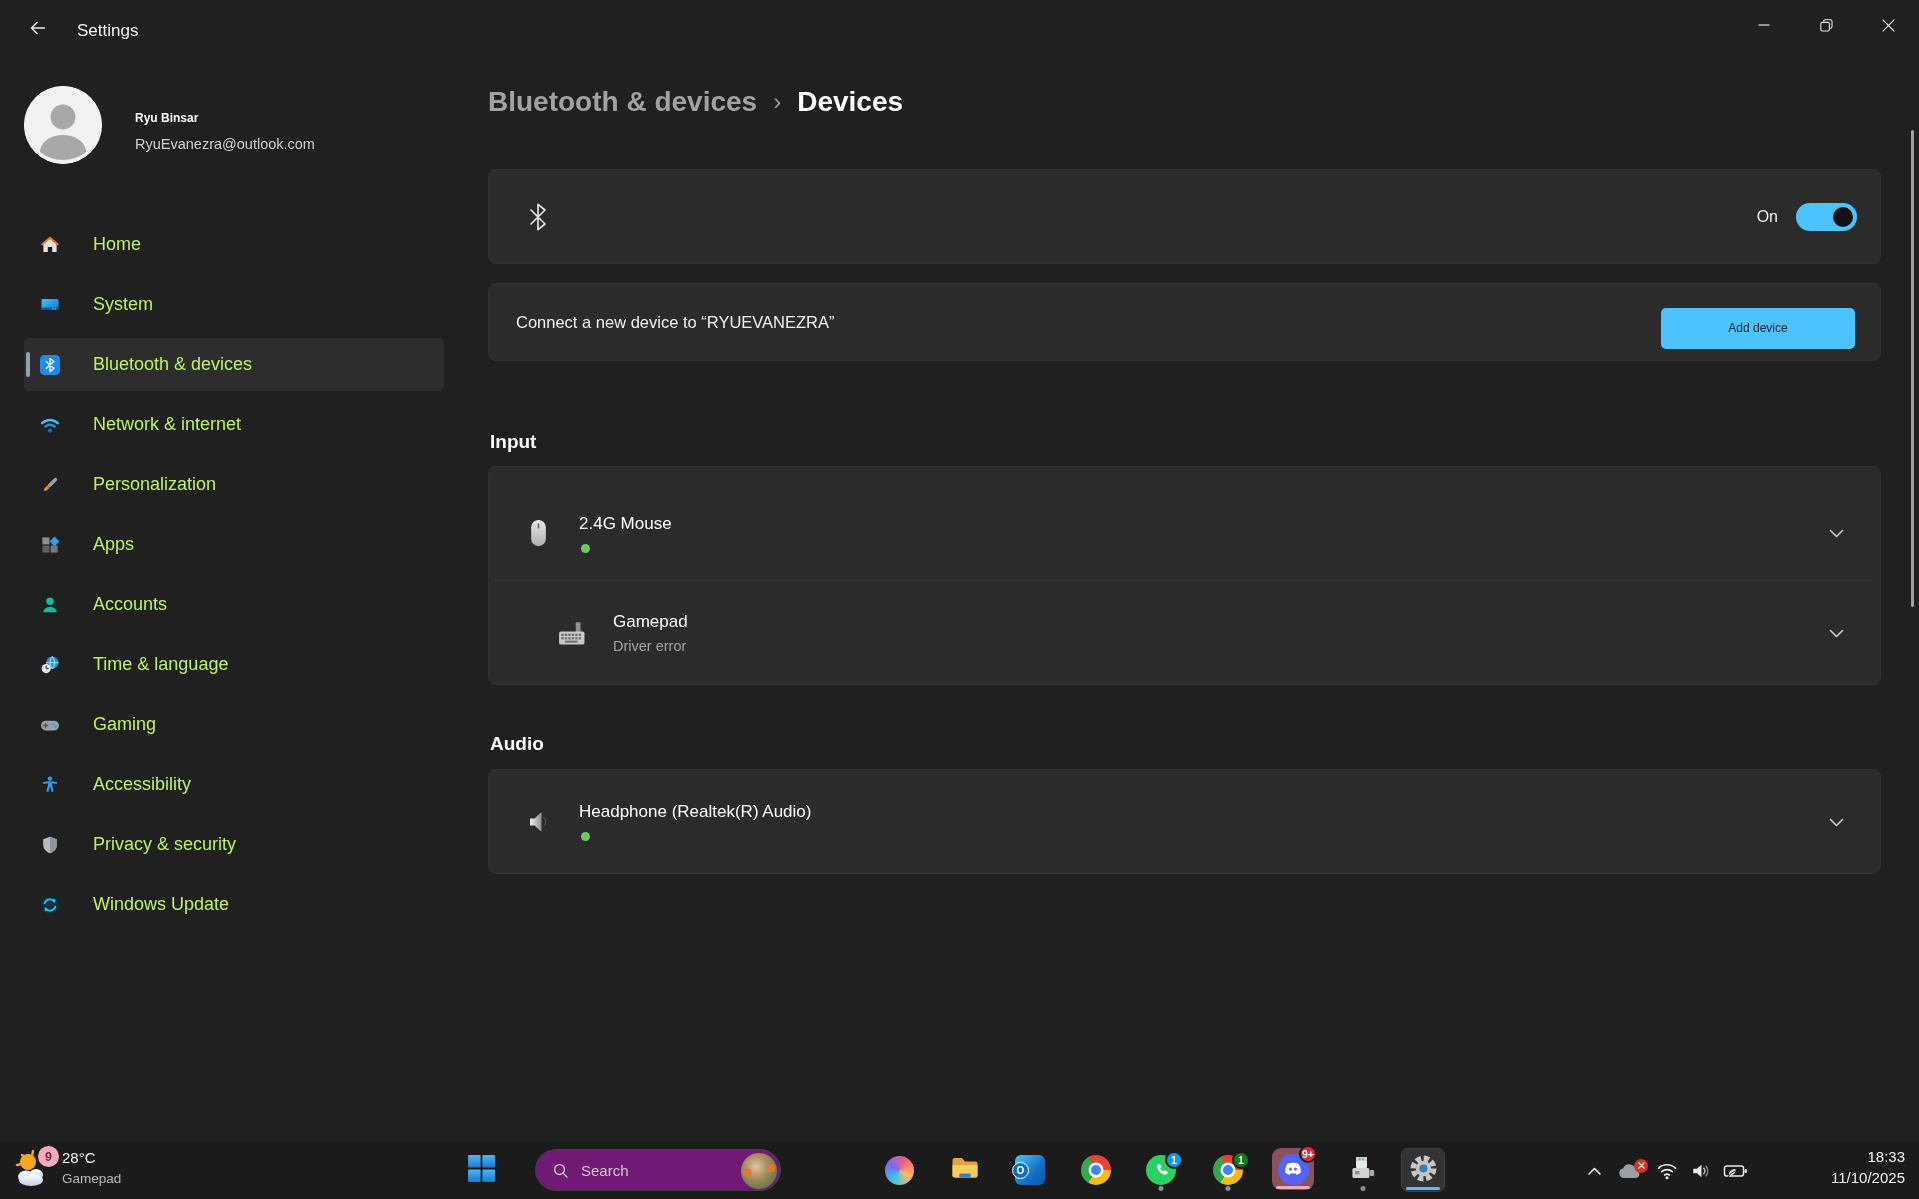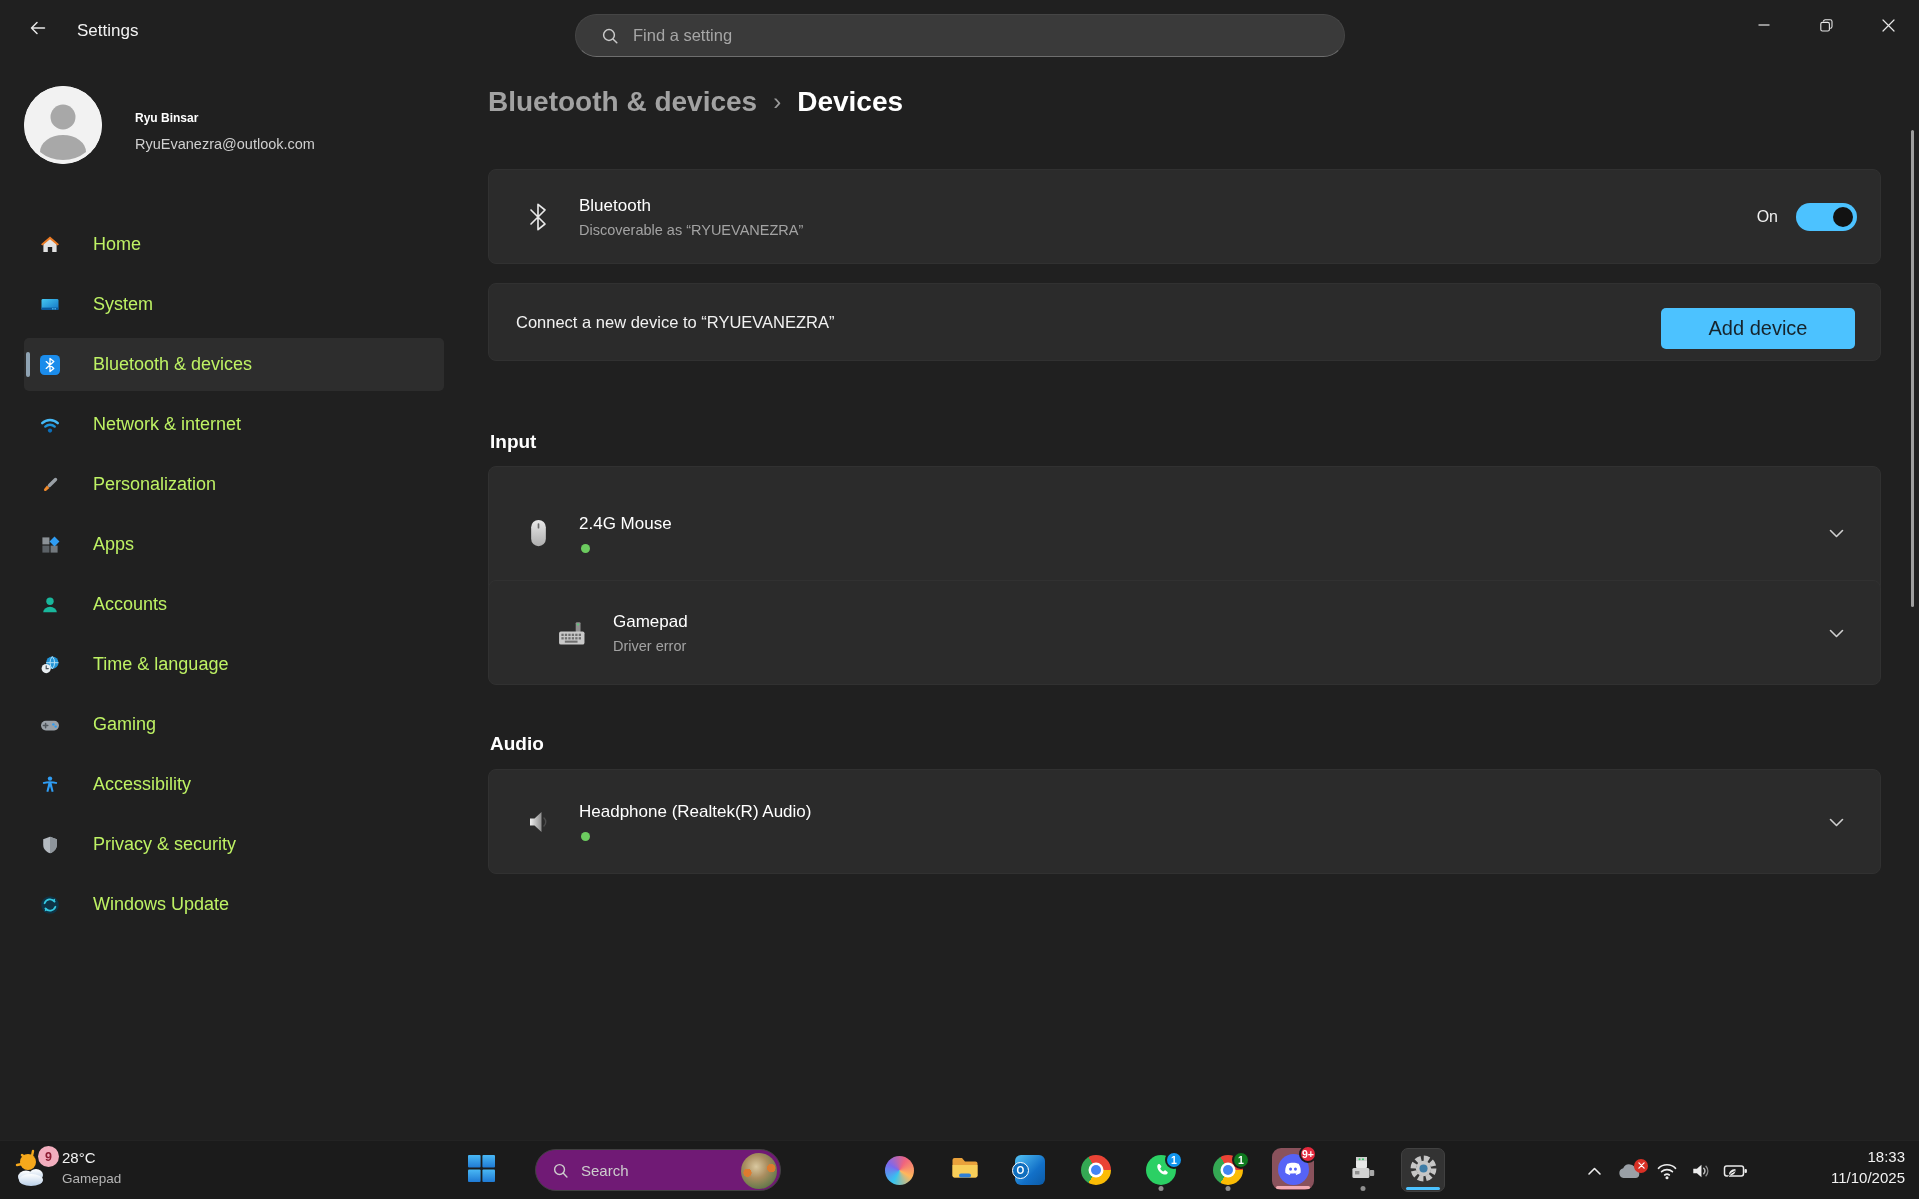--- a/index.html
+++ b/index.html
@@ -40,21 +40,21 @@
   .dev-text { margin-left:24px; display:flex; flex-direction:column; }
   .dev-title { font-size:17px; color:#fff; }
   .dev-sub { font-size:14.5px; color:#a3a3a3; margin-top:6px; }
   .dot { width:9px; height:9px; border-radius:50%; background:#6ccb5f; margin-top:10px; margin-left:2px; }
   .chev { position:absolute; right:36px; top:50%; transform:translateY(-50%); }
   .sec-header { position:absolute; left:2px; font-size:19px; font-weight:700; color:#fff; }
   .toggle-zone { position:absolute; right:23px; display:flex; align-items:center; }
   .toggle-label { font-size:16px; color:#f0f0f0; margin-right:18px; }
   .toggle { width:61px; height:28px; border-radius:14px; background:#4cc2ff; position:relative; cursor:pointer; }
   .knob { position:absolute; right:4px; top:4px; width:20px; height:20px; border-radius:50%; background:#121212; }
-  .btn-accent { position:absolute; right:25px; width:194px; height:41px; background:#4cc2ff; color:#16242c; border:none; border-radius:5px; font-size:20px; font-family:inherit; cursor:pointer;margin-top:12px; }
+  .btn-accent { position:absolute; right:25px; width:194px; height:41px; background:#4cc2ff; color:#16242c; border:none; border-radius:5px; font-size:12px; font-family:inherit; cursor:pointer;margin-top:12px; }
   .btn-dark { position:absolute; right:68px; top:50%; transform:translateY(-50%); width:115px; height:40px; background:#393939; border:1px solid #434343; border-radius:5px; color:#fff; font-size:15px; font-family:inherit; cursor:pointer; }
   .connect-text { margin-left:27px; font-size:16.5px; color:#f2f2f2; }
   .scrollbar { position:absolute; right:5px; top:130px; width:3px; height:477px; background:#9e9e9e; border-radius:2px; cursor:pointer; }
 
   
   .taskbar { position:absolute; left:0; top:1140px; width:1919px; height:59px; background:#1b1b1b; border-top:1px solid rgba(255,255,255,0.04); }
   .weather { position:absolute; left:12px; top:7px; display:flex; cursor:pointer; }
   .weather-badge { position:absolute; left:26px; top:-2px; width:21px; height:21px; border-radius:50%; background:#f2aebe; color:#8c1d33; font-size:12.5px; font-weight:700; display:flex; align-items:center; justify-content:center; z-index:2; }
   .weather-texts { margin-left:8px; }
   .weather-temp { font-size:15px; color:#f2f2f2; margin-top:1px; }
@@ -91,27 +91,20 @@
 
 <div class="titlebar">
   <div class="back-btn">
     <span>
       <svg width="20" height="20" viewBox="0 0 20 20">
           <path d="M3.5 10 h13 M3.5 10 l5.5 -5.5 M3.5 10 l5.5 5.5" stroke="#e6e6e6" stroke-width="1.5" fill="none" stroke-linecap="round" stroke-linejoin="round"></path>
         </svg>
     </span>
   </div>
   <div class="app-title">Settings</div>
-  <div class="find-box">
-    <svg width="18" height="18" viewBox="0 0 18 18">
-        <circle cx="8" cy="8" r="5.4" stroke="#c9c9c9" stroke-width="1.5" fill="none"></circle>
-        <path d="M12.2 12.2 l3.6 3.6" stroke="#c9c9c9" stroke-width="1.5" stroke-linecap="round"></path>
-      </svg>
-    <input placeholder="Find a setting" style="">
-  </div>
   <div class="wincontrols">
     <div class="winbtn">
       <svg width="12" height="12" viewBox="0 0 12 12">
           <path d="M0.5 6 h11" stroke="#e6e6e6" stroke-width="1.2"></path>
         </svg>
     </div>
     <div class="winbtn">
       <svg width="13" height="13" viewBox="0 0 13 13">
           <path d="M3.4 2.6 a1.8 1.8 0 0 1 1.8-1.8 h5 a1.8 1.8 0 0 1 1.8 1.8 v5 a1.8 1.8 0 0 1-1.8 1.8" stroke="#e6e6e6" stroke-width="1.1" fill="none"></path>
           <rect x="0.8" y="3.4" width="8.6" height="8.6" rx="1.6" stroke="#e6e6e6" stroke-width="1.1" fill="#202020"></rect>
@@ -289,24 +282,20 @@
     <span class="bc-sep">›</span>
     <span class="bc-current">Devices</span>
   </div>
 
   <div class="card" style="top:109px; height:95px;">
     <span class="card-ic">
       <svg width="22" height="28" viewBox="0 0 16 22">
           <path d="M2.5 5.5 L13.5 16.5 L8 21 V1 L13.5 5.5 L2.5 16.5" stroke="#e8e8e8" stroke-width="1.3" fill="none" stroke-linecap="round" stroke-linejoin="round"></path>
         </svg>
     </span>
-    <div class="dev-text">
-      <span class="dev-title">Bluetooth</span>
-      <span class="dev-sub">Discoverable as “RYUEVANEZRA”</span>
-    </div>
     <div class="toggle-zone">
       <span class="toggle-label">On</span>
       <div class="toggle">
           <div class="knob"></div>
         </div>
     </div>
   </div>
 
   <div class="card" style="top:223px; height:78px;">
     <span class="connect-text">Connect a new device to “RYUEVANEZRA”</span>

